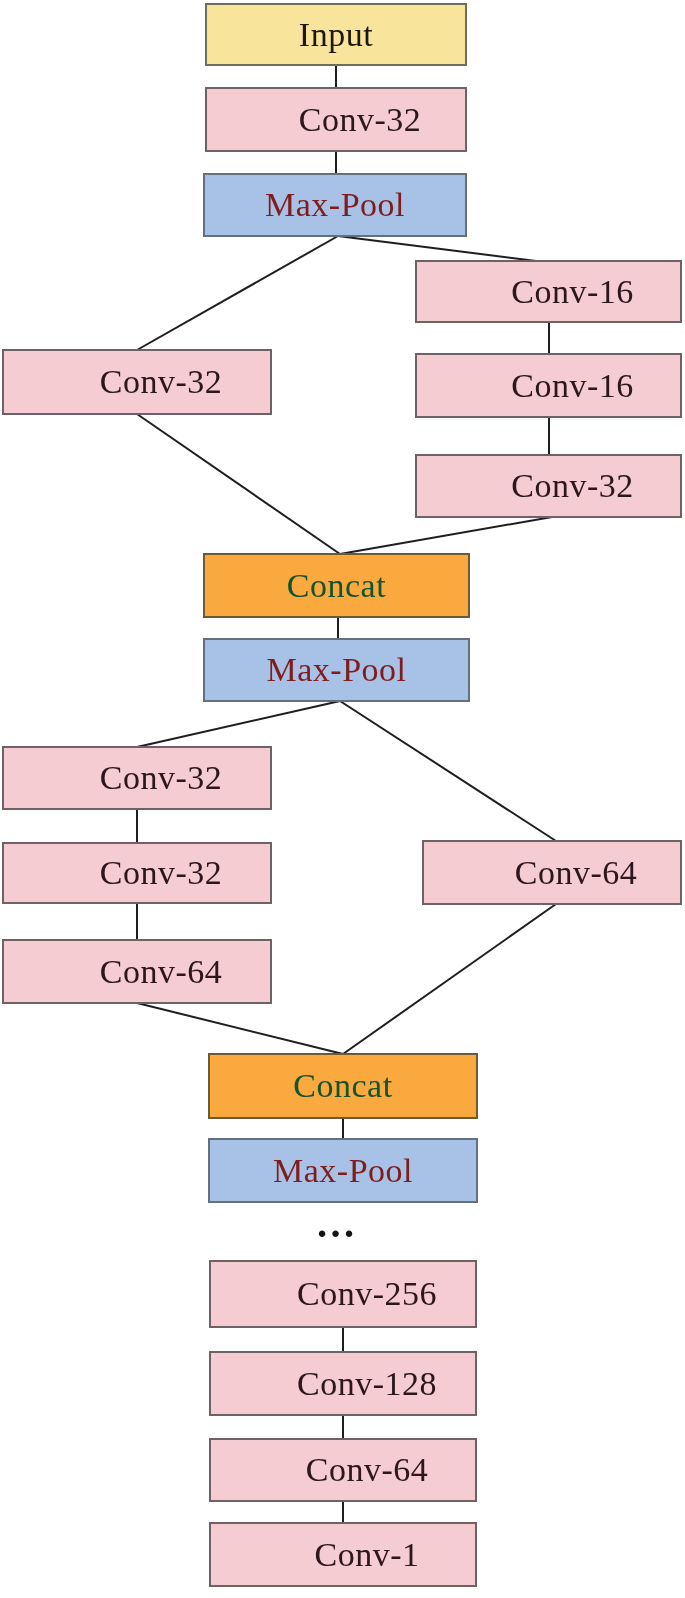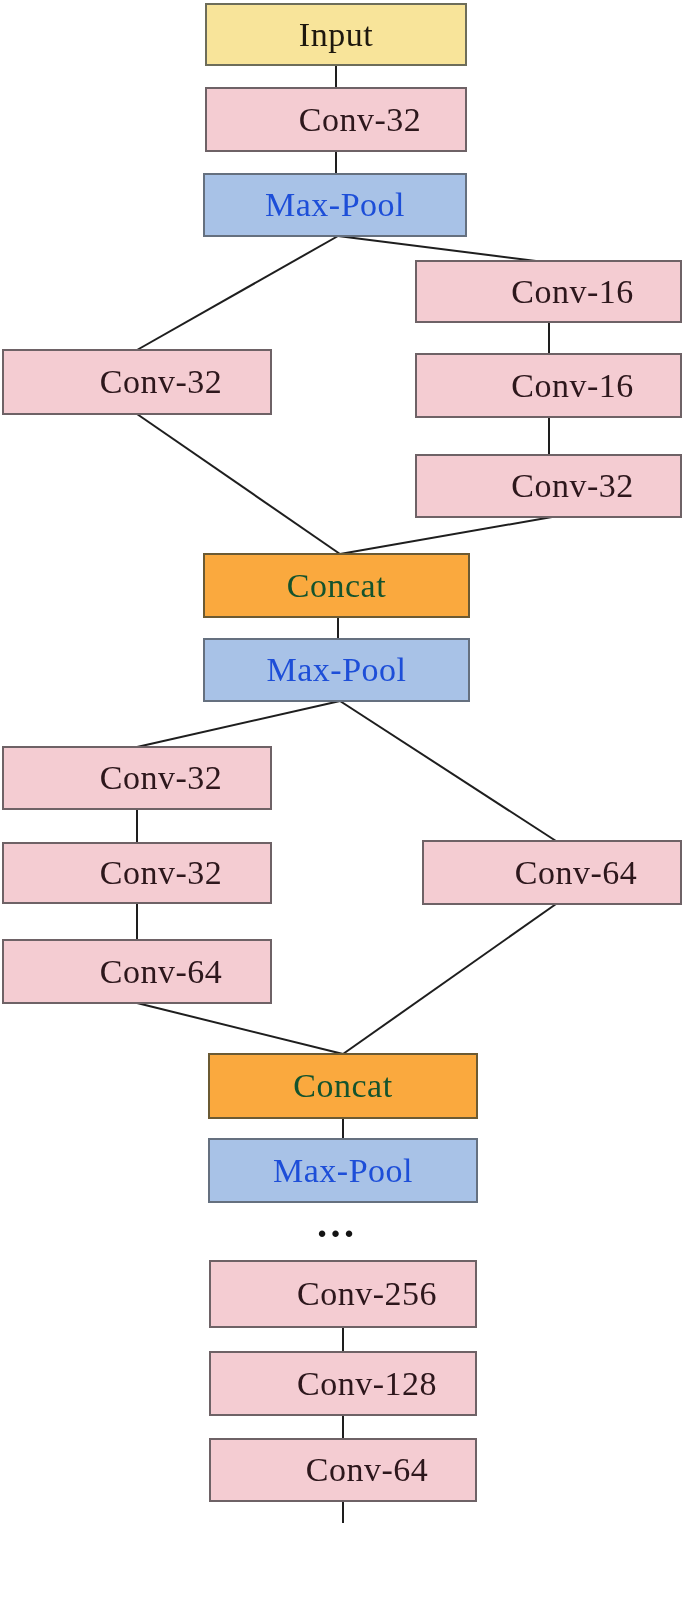--- a/index.html
+++ b/index.html
@@ -33,21 +33,21 @@
     align-items: center;
     justify-content: center;
     font-size: 34px;
     line-height: 1;
     border: 2px solid #5f5f5f;
     color: #241519;
     letter-spacing: 0.5px;
   }
   .node.input  { background: #f8e49a; border-color: #6d6d5a; color: #1e180e; }
   .node.conv   { background: #f4ccd2; border-color: #6e6266; color: #2d171c; padding-left: 48px; }
-  .node.pool   { background: #a8c2e7; border-color: #65707f; color: #1d4ed8; }
+  .node.pool   { background: #a8c2e7; border-color: #65707f; color: #7f1d1d; }
   .node.concat { background: #faa93e; border-color: #6b5a33; color: #14532d; }
   .ellipsis {
     position: absolute;
     left: 297px;
     top: 1200px;
     width: 80px;
     text-align: center;
     font-size: 40px;
     font-weight: bold;
     letter-spacing: 3px;
@@ -99,14 +99,15 @@
   <div class="node conv" style="left:2px;   top:939px;  width:270px; height:65px;">Conv-64</div>
 
   <div class="node concat" style="left:208px; top:1053px; width:270px; height:66px;">Concat</div>
   <div class="node pool" style="left:208px; top:1138px; width:270px; height:65px;">Max-Pool</div>
 
   <div class="ellipsis">…</div>
 
   <div class="node conv" style="left:209px; top:1260px; width:268px; height:68px;">Conv-256</div>
   <div class="node conv" style="left:209px; top:1351px; width:268px; height:65px;">Conv-128</div>
   <div class="node conv" style="left:209px; top:1438px; width:268px; height:64px;">Conv-64</div>
+  <div class="node conv" style="left:209px; top:1522px; width:268px; height:65px;">Conv-1</div>
 
 </div>
 
 </body></html>

